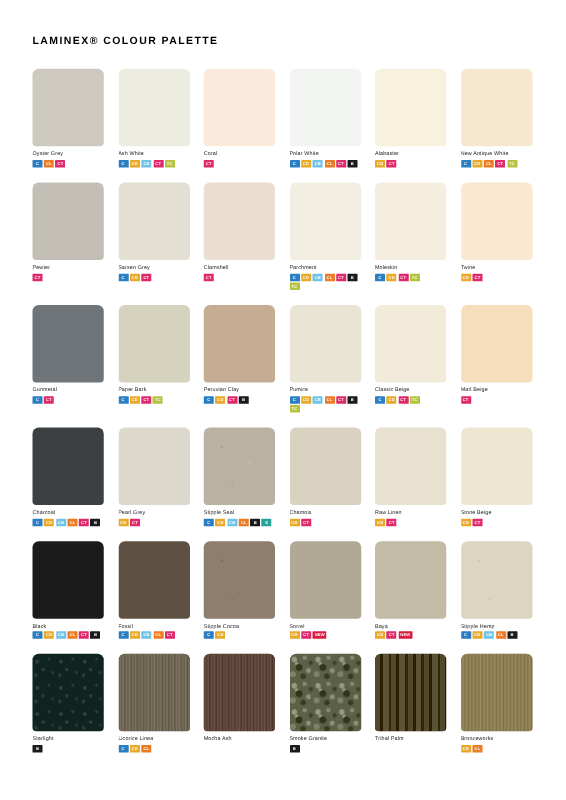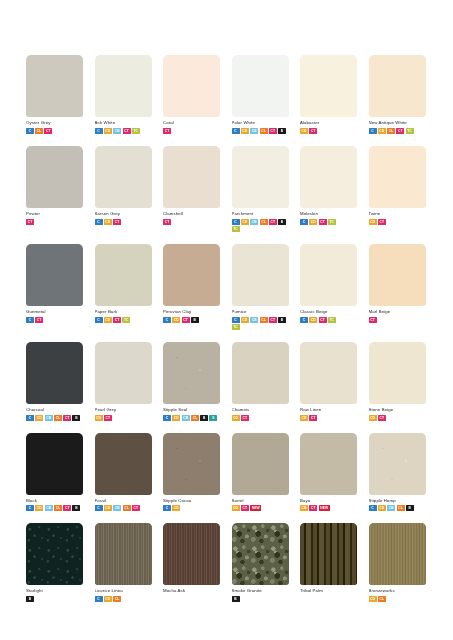--- a/index.html
+++ b/index.html
@@ -80,20 +80,21 @@
     border-radius: 0.5px;
     letter-spacing: 0.15px;
     display: inline-block;
   }
 </style>
 </head>
 <body>
 
 <div class="page">
 
+  <div class="page-title">LAMINEX® COLOUR PALETTE</div>
 
   <div class="grid">
       <div class="cell">
         <div class="swatch" style="background: rgb(205, 201, 191);">
           <div class="tex"></div>
         </div>
         <div class="label">Oyster Grey</div>
         <div class="codes">
           <span class="code" style="background: rgb(43, 126, 193);">C</span>
           <span class="code" style="background: rgb(238, 123, 36);">CL</span>

